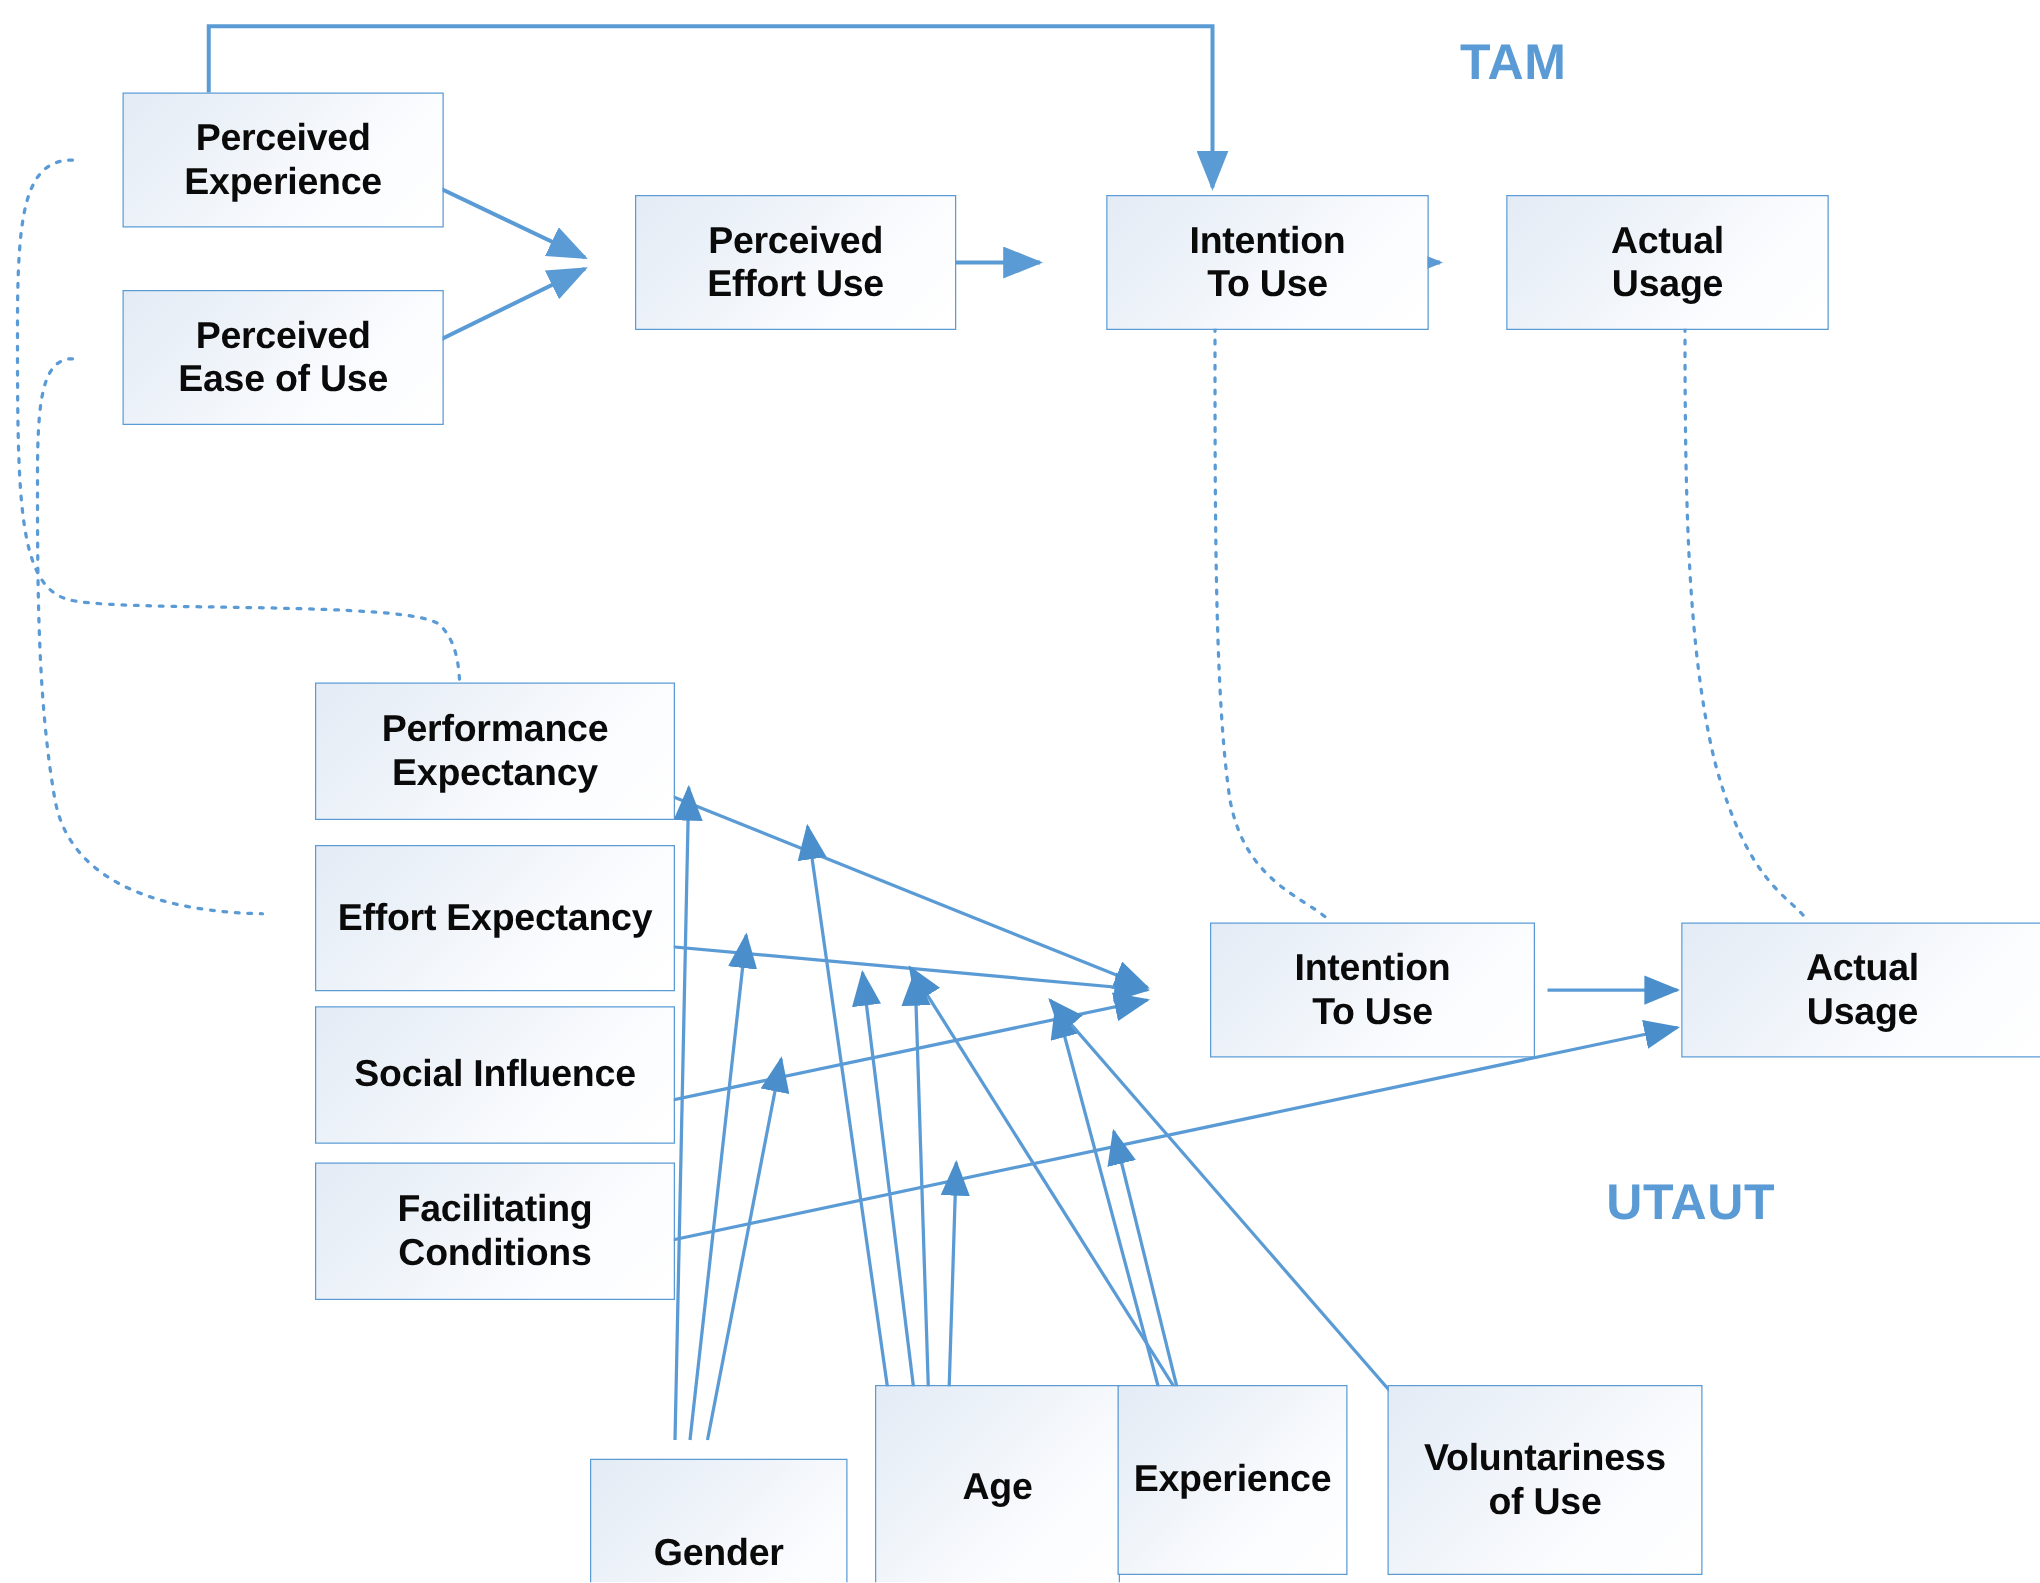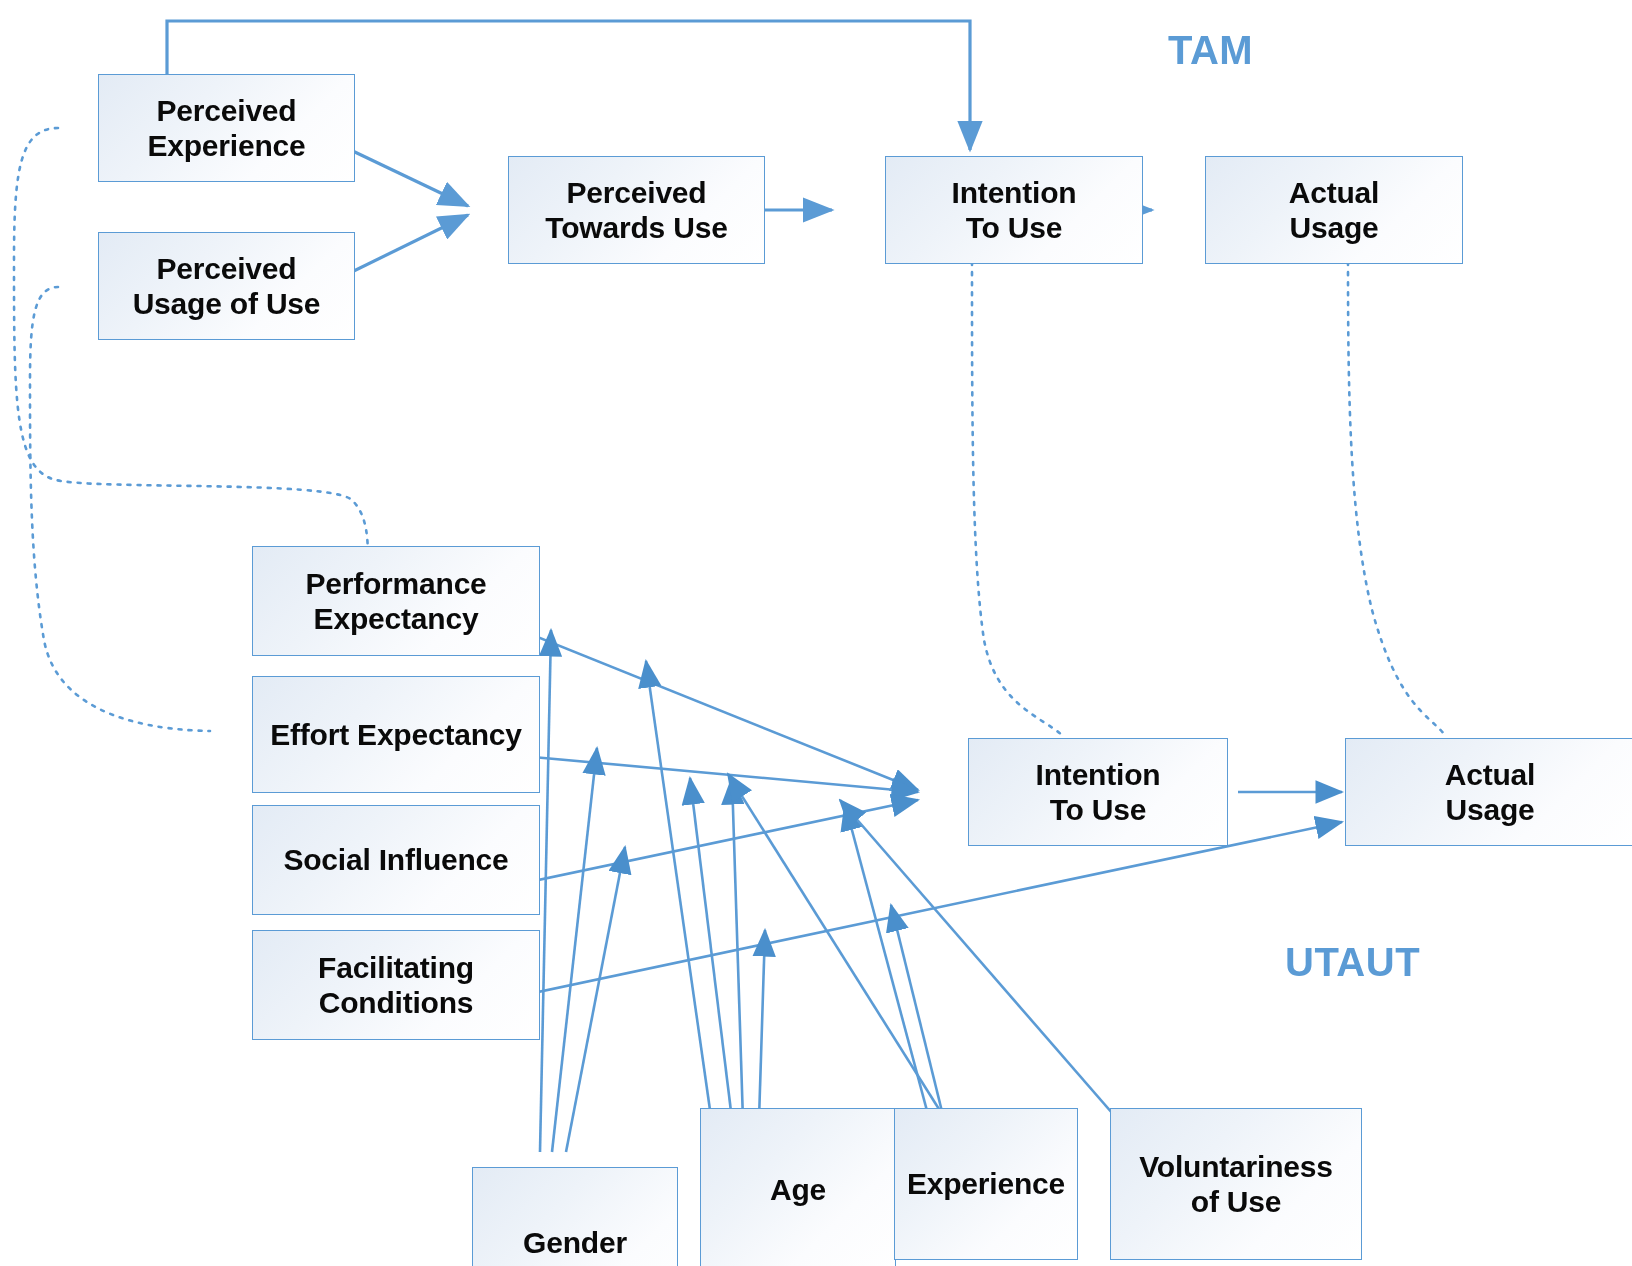--- a/index.html
+++ b/index.html
@@ -124,28 +124,28 @@
   <div class="node" style="left:58px; top:74px; width:257px; height:108px;">
     <span>
         <span>Perceived</span>
         <span>Experience</span>
       </span>
   </div>
 
   <div class="node" style="left:58px; top:232px; width:257px; height:108px;">
     <span>
         <span>Perceived</span>
-        <span>Usage of Use</span>
+        <span>Ease of Use</span>
       </span>
   </div>
 
   <div class="node" style="left:468px; top:156px; width:257px; height:108px;">
     <span>
         <span>Perceived</span>
-        <span>Towards Use</span>
+        <span>Effort Use</span>
       </span>
   </div>
 
   <div class="node" style="left:845px; top:156px; width:258px; height:108px;">
     <span>
         <span>Intention</span>
         <span>To Use</span>
       </span>
   </div>
 

